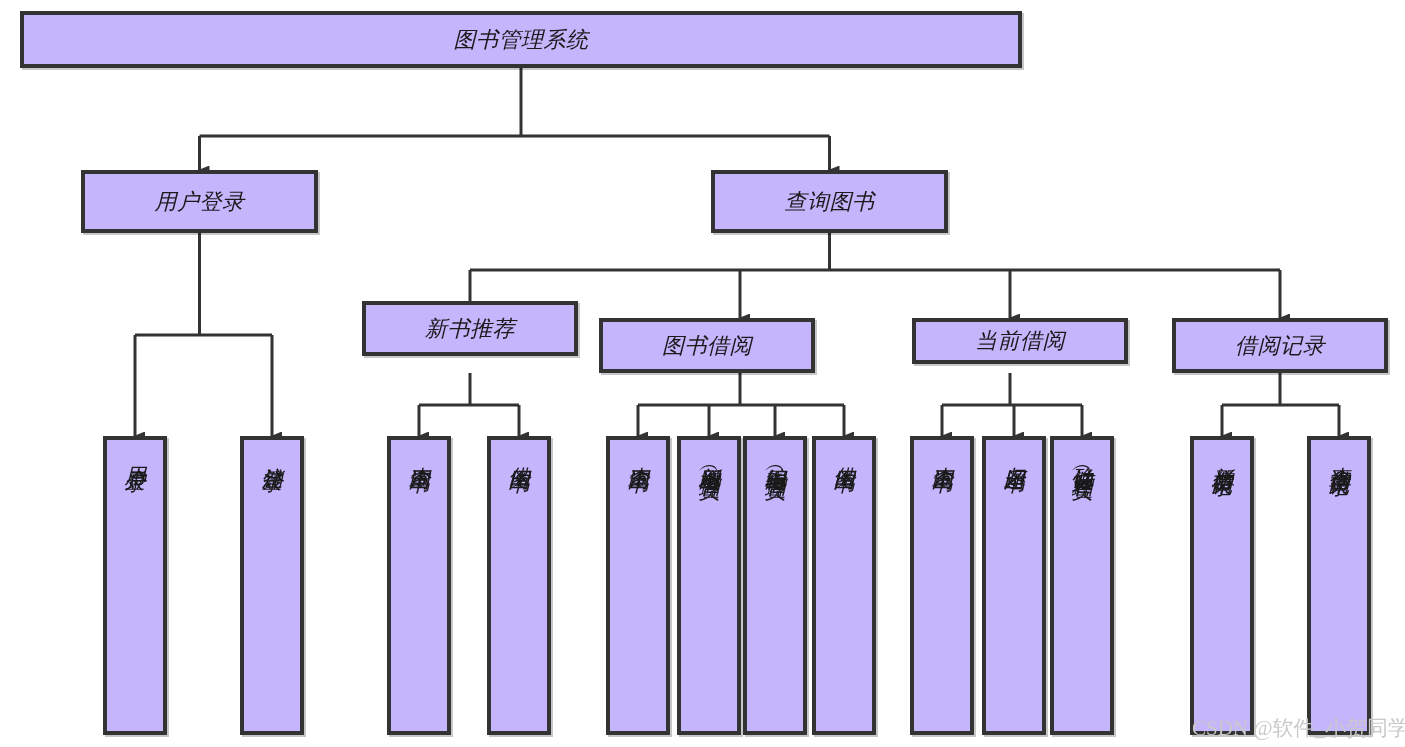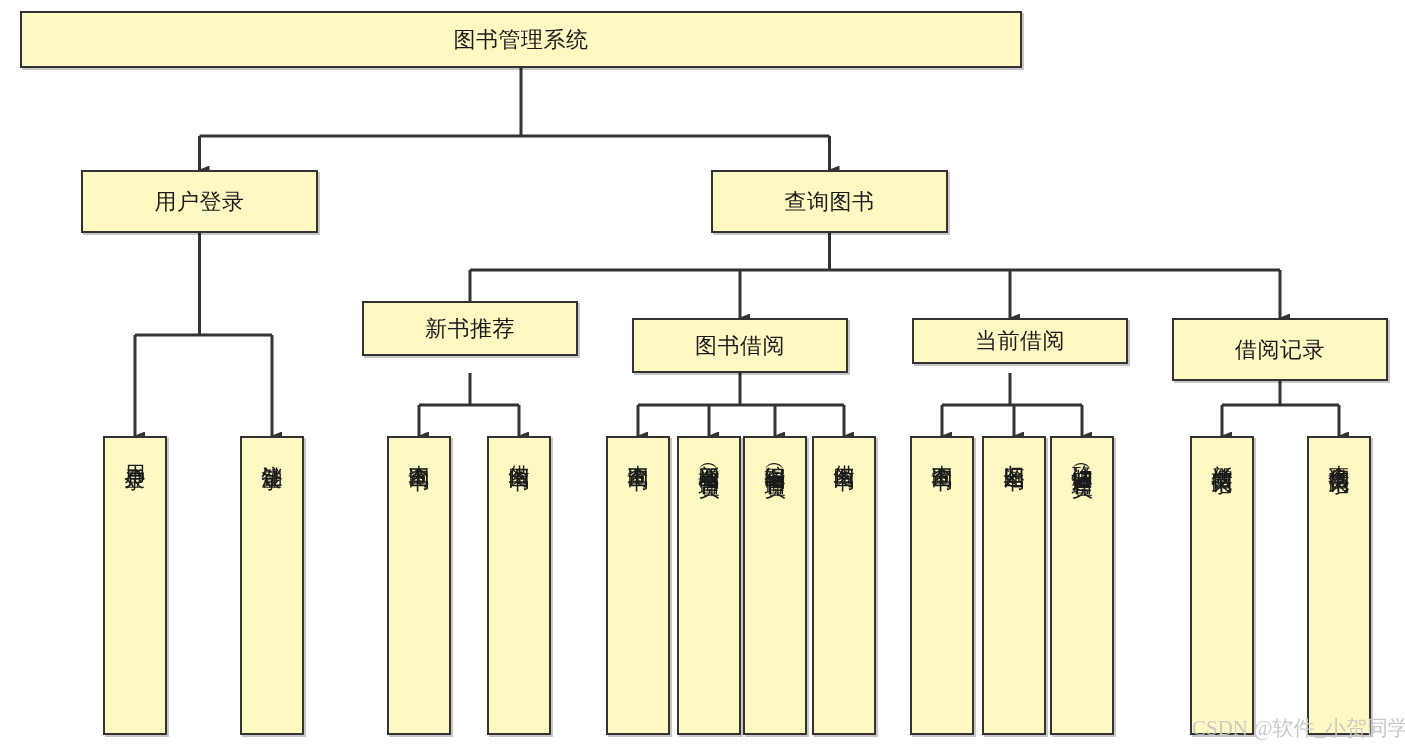--- a/index.html
+++ b/index.html
@@ -25,27 +25,28 @@
     position: absolute;
     top: 0;
     left: 0;
     width: 1405px;
     height: 747px;
     display: block;
   }
   .node-box {
     position: absolute;
     box-sizing: border-box;
-    background: #fef9c3;
-    border: 2px solid #000000;
+    background: #c4b5fd;
+    border: 4px solid #000000;
     box-shadow: 2px 2px 0 rgba(0,0,0,0.22);
     display: flex;
     align-items: center;
     justify-content: center;
     overflow: hidden;
+    font-style: italic;
   }
   .node-label {
     color: #1a1a1a;
     text-align: center;
     line-height: 1.18;
     letter-spacing: 0.5px;
     white-space: pre;
   }
   .node-box.horizontal .node-label {
     writing-mode: horizontal-tb;
@@ -125,27 +126,27 @@
       </div>
       <div class="node-box horizontal" style="left: 81px; top: 170px; width: 237px; height: 63px; border-color: rgb(51, 51, 51);">
         <span class="node-label" style="color: rgb(26, 26, 26);">用户登录</span>
       </div>
       <div class="node-box horizontal" style="left: 711px; top: 170px; width: 237px; height: 63px; border-color: rgb(51, 51, 51);">
         <span class="node-label" style="color: rgb(26, 26, 26);">查询图书</span>
       </div>
       <div class="node-box horizontal" style="left: 362px; top: 301px; width: 216px; height: 55px; border-color: rgb(51, 51, 51);">
         <span class="node-label" style="color: rgb(26, 26, 26);">新书推荐</span>
       </div>
-      <div class="node-box horizontal" style="left: 632px; top: 318px; width: 216px; height: 55px; border-color: rgb(51, 51, 51);">
+      <div class="node-box horizontal" style="left: 599px; top: 318px; width: 216px; height: 55px; border-color: rgb(51, 51, 51);">
         <span class="node-label" style="color: rgb(26, 26, 26);">图书借阅</span>
       </div>
       <div class="node-box horizontal" style="left: 912px; top: 318px; width: 216px; height: 46px; border-color: rgb(51, 51, 51);">
         <span class="node-label" style="color: rgb(26, 26, 26);">当前借阅</span>
       </div>
-      <div class="node-box horizontal" style="left: 1172px; top: 318px; width: 216px; height: 63px; border-color: rgb(51, 51, 51);">
+      <div class="node-box horizontal" style="left: 1172px; top: 318px; width: 216px; height: 55px; border-color: rgb(51, 51, 51);">
         <span class="node-label" style="color: rgb(26, 26, 26);">借阅记录</span>
       </div>
       <div class="node-box vertical" style="left: 103px; top: 436px; width: 64px; height: 299px; border-color: rgb(51, 51, 51);">
         <span class="node-label" style="color: rgb(26, 26, 26);">用户登录</span>
       </div>
       <div class="node-box vertical" style="left: 240px; top: 436px; width: 64px; height: 299px; border-color: rgb(51, 51, 51);">
         <span class="node-label" style="color: rgb(26, 26, 26);">注销登录</span>
       </div>
       <div class="node-box vertical" style="left: 387px; top: 436px; width: 64px; height: 299px; border-color: rgb(51, 51, 51);">
         <span class="node-label" style="color: rgb(26, 26, 26);">查询图书</span>

